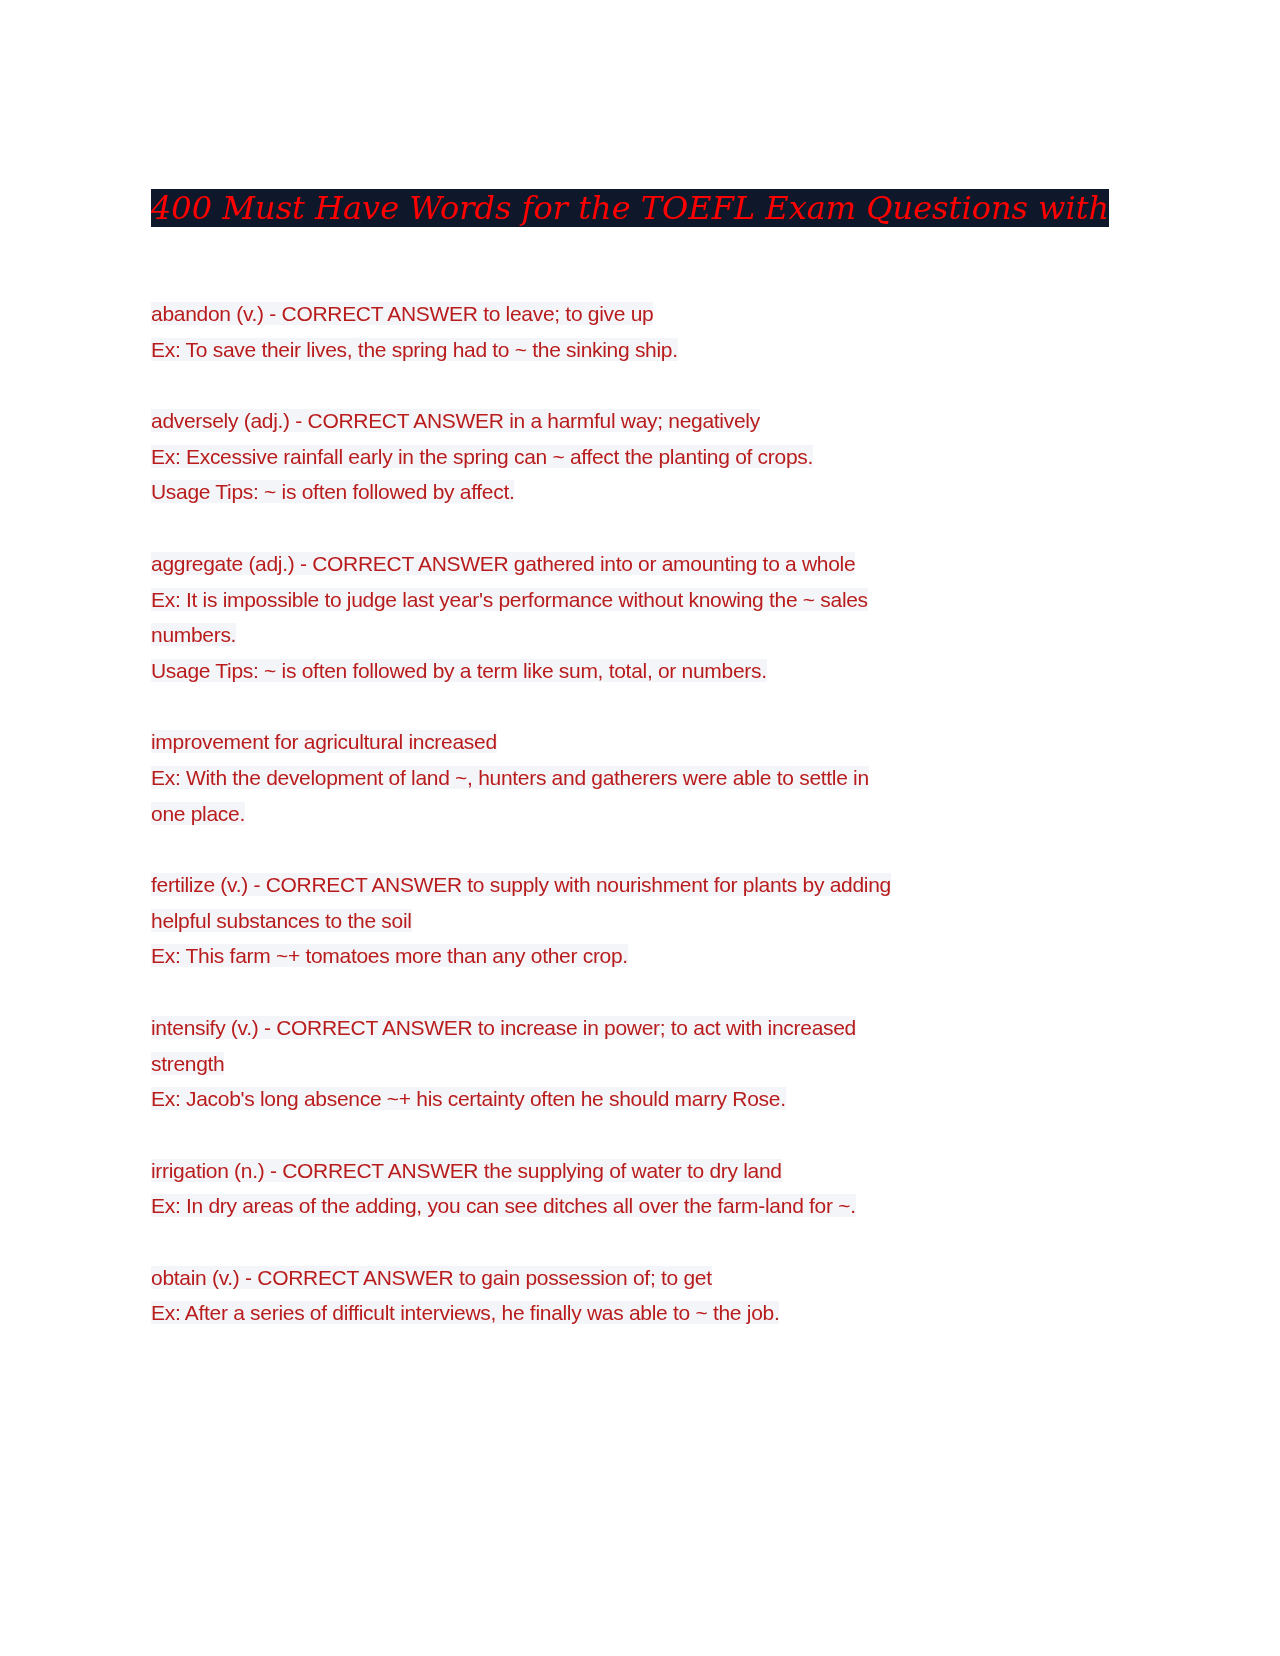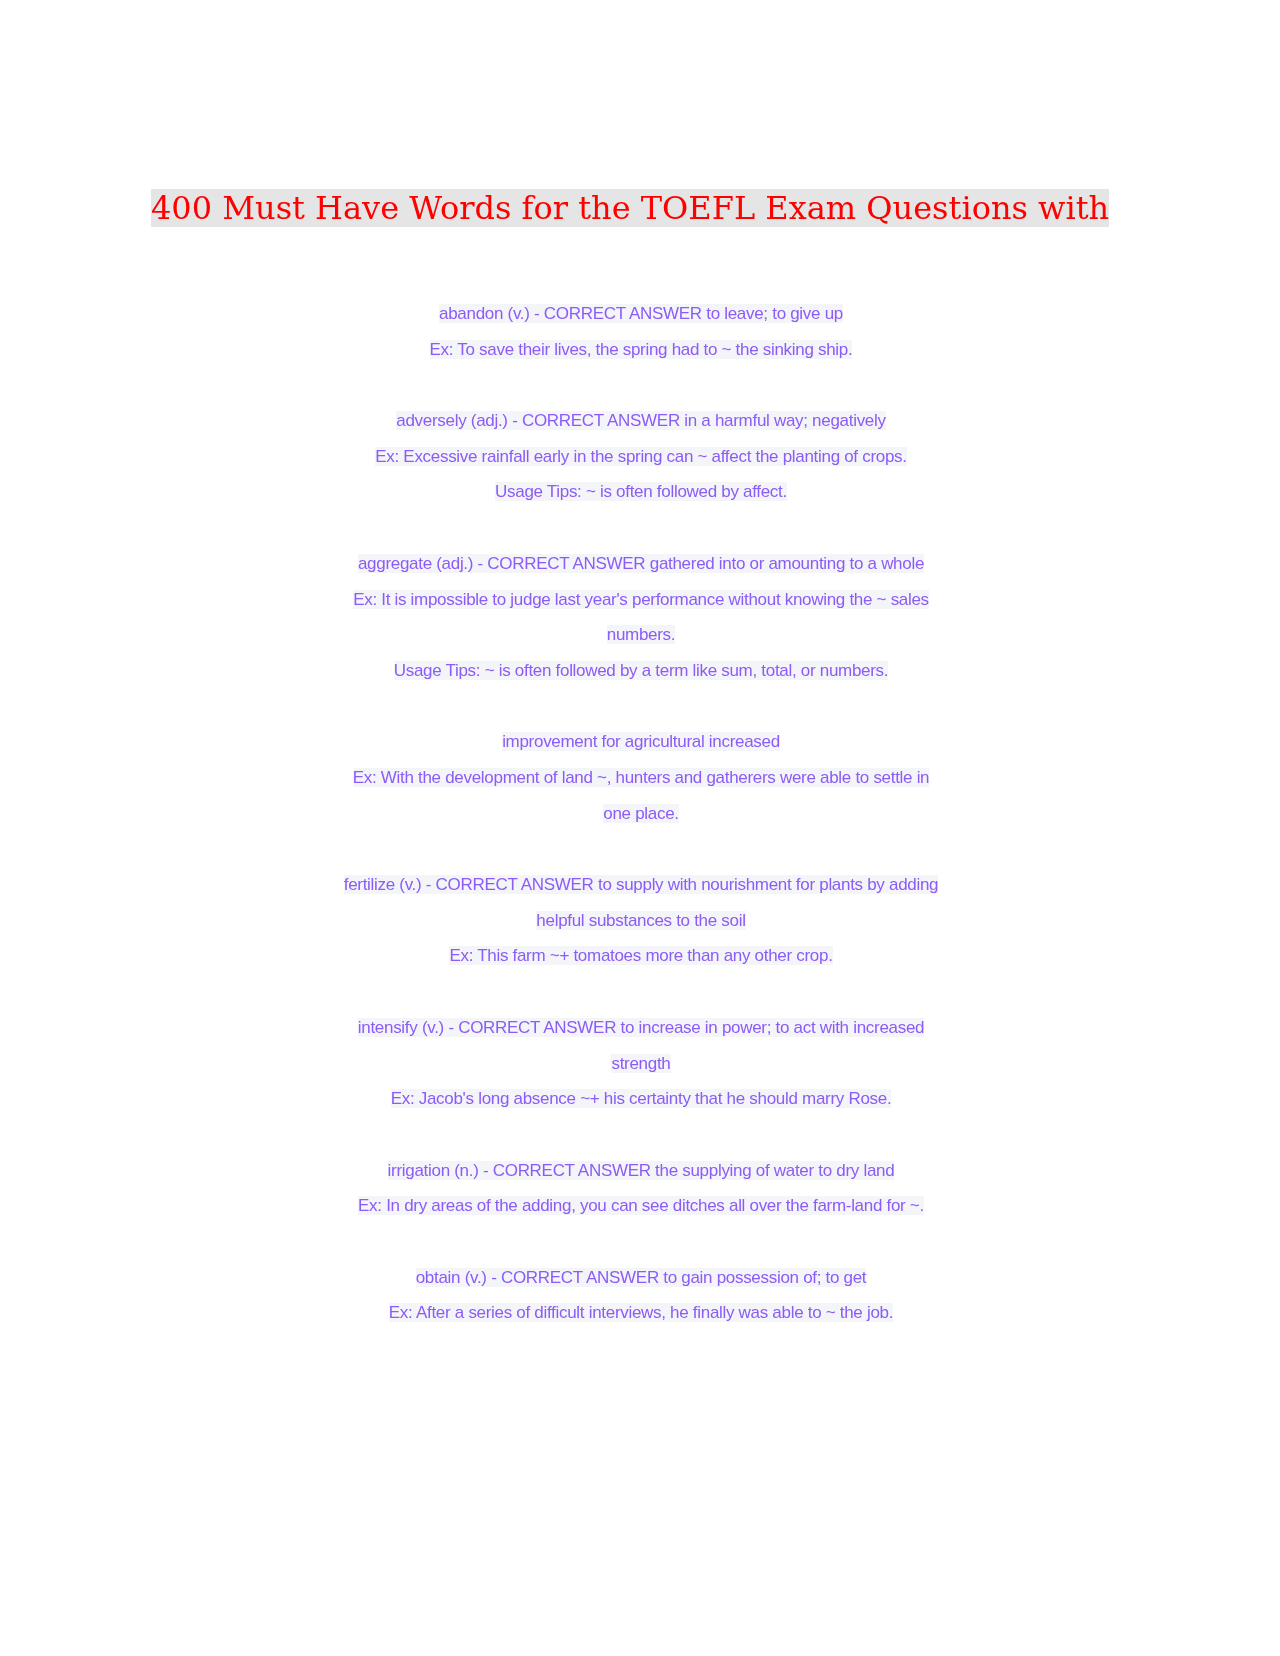--- a/index.html
+++ b/index.html
@@ -3,28 +3,27 @@
 <meta charset="utf-8">
 <style>
   html, body { margin: 0; padding: 0; background: #ffffff; }
   body { width: 1280px; height: 1656px; position: relative; overflow: hidden; }
   .page { position: absolute; left: 151px; top: 186px; width: 980px; }
   .title {
     font-family: "DejaVu Serif", "Liberation Serif", serif;
     color: #ff0000; font-size: 32px; line-height: 44px; margin: 0;
     font-weight: normal;
   }
-  .title span { background: #e5e5e5; }
+  .title span { background: #0f172a; font-style: italic; }
   .entries { margin-top: 66px; }
   .entry { margin-bottom: 36px; }
   .line {
     font-family: "Liberation Sans", "DejaVu Sans", sans-serif;
-    font-size: 17px; line-height: 35.6px; color: #8b5cf6;
+    font-size: 21px; line-height: 35.6px; color: #b91c1c;
     letter-spacing: -0.3px;
-    text-align: center;
   }
   .line span { background: #f4f5f9; }
 </style>
 </head>
 <body>
 
 <div class="page">
   <h1 class="title">
     <span>400 Must Have Words for the TOEFL Exam Questions with</span><br>
   </h1>
@@ -56,21 +55,21 @@
 
     <div class="entry">
       <div class="line"><span>fertilize (v.) - CORRECT ANSWER to supply with nourishment for plants by adding</span></div>
       <div class="line"><span>helpful substances to the soil</span></div>
       <div class="line"><span>Ex: This farm ~+ tomatoes more than any other crop.</span></div>
     </div>
 
     <div class="entry">
       <div class="line"><span>intensify (v.) - CORRECT ANSWER to increase in power; to act with increased</span></div>
       <div class="line"><span>strength</span></div>
-      <div class="line"><span>Ex: Jacob's long absence ~+ his certainty that he should marry Rose.</span></div>
+      <div class="line"><span>Ex: Jacob's long absence ~+ his certainty often he should marry Rose.</span></div>
     </div>
 
     <div class="entry">
       <div class="line"><span>irrigation (n.) - CORRECT ANSWER the supplying of water to dry land</span></div>
       <div class="line"><span>Ex: In dry areas of the adding, you can see ditches all over the farm-land for ~.</span></div>
     </div>
 
     <div class="entry">
       <div class="line"><span>obtain (v.) - CORRECT ANSWER to gain possession of; to get</span></div>
       <div class="line"><span>Ex: After a series of difficult interviews, he finally was able to ~ the job.</span></div>

